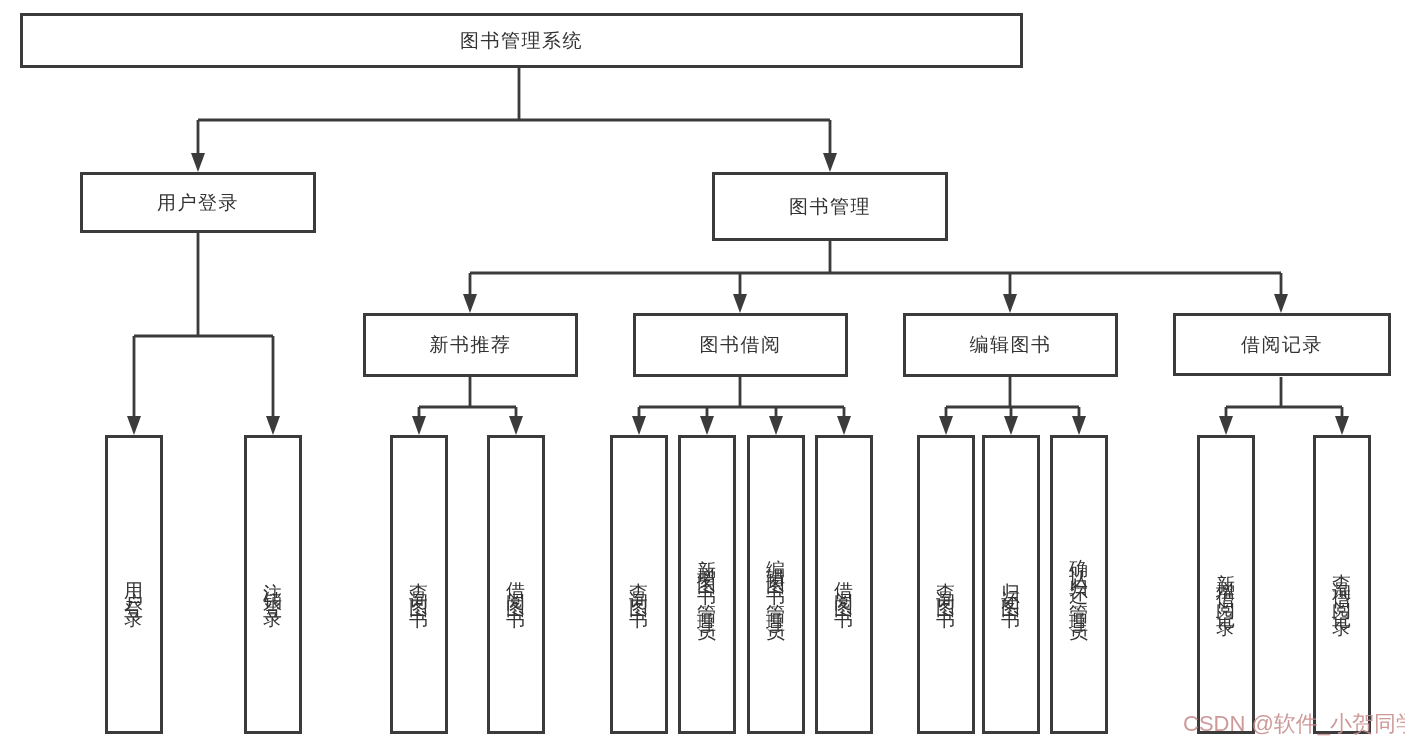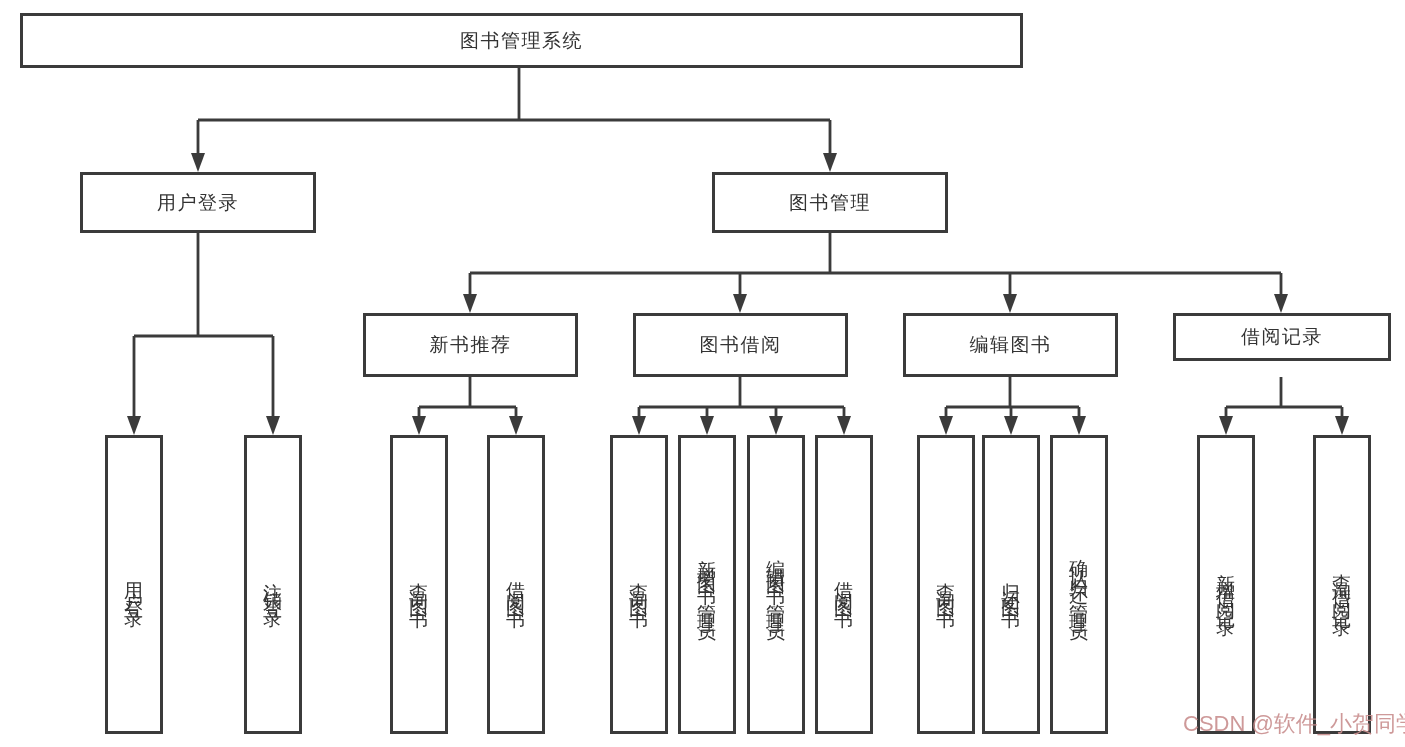--- a/index.html
+++ b/index.html
@@ -112,34 +112,34 @@
     </g>
   </svg>
 
   <div class="hbox" style="left:20px; top:13px; width:1003px; height:55px">
     <span>图书管理系统</span>
   </div>
 
   <div class="hbox" style="left:80px; top:172px; width:236px; height:61px">
     <span>用户登录</span>
   </div>
-  <div class="hbox" style="left:712px; top:172px; width:236px; height:61px">
+  <div class="hbox" style="left:712px; top:172px; width:236px; height:69px">
     <span>图书管理</span>
   </div>
 
   <div class="hbox" style="left:363px; top:313px; width:215px; height:64px">
     <span>新书推荐</span>
   </div>
   <div class="hbox" style="left:633px; top:313px; width:215px; height:64px">
     <span>图书借阅</span>
   </div>
   <div class="hbox" style="left:903px; top:313px; width:215px; height:64px">
     <span>编辑图书</span>
   </div>
-  <div class="hbox" style="left:1173px; top:313px; width:218px; height:48px">
+  <div class="hbox" style="left:1173px; top:313px; width:218px; height:63px">
     <span>借阅记录</span>
   </div>
 
   <div class="vbox" style="left:105px">
     <span>用户登录</span>
   </div>
   <div class="vbox" style="left:244px">
     <span>注销登录</span>
   </div>
 

